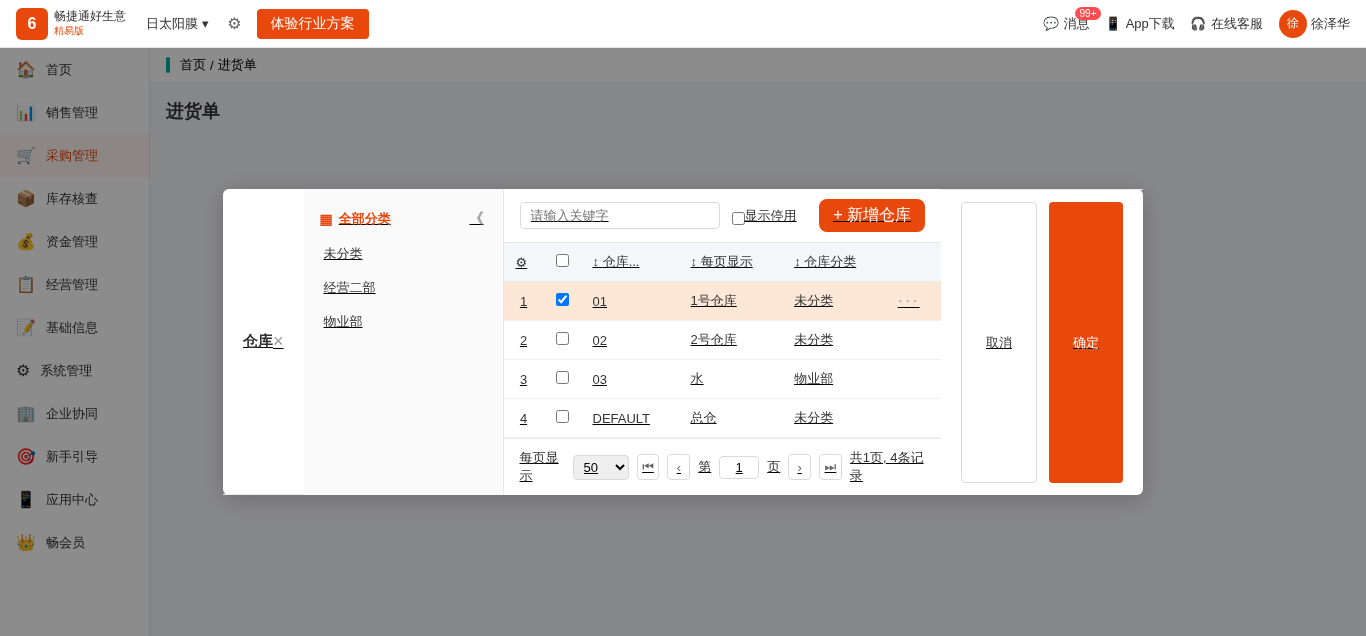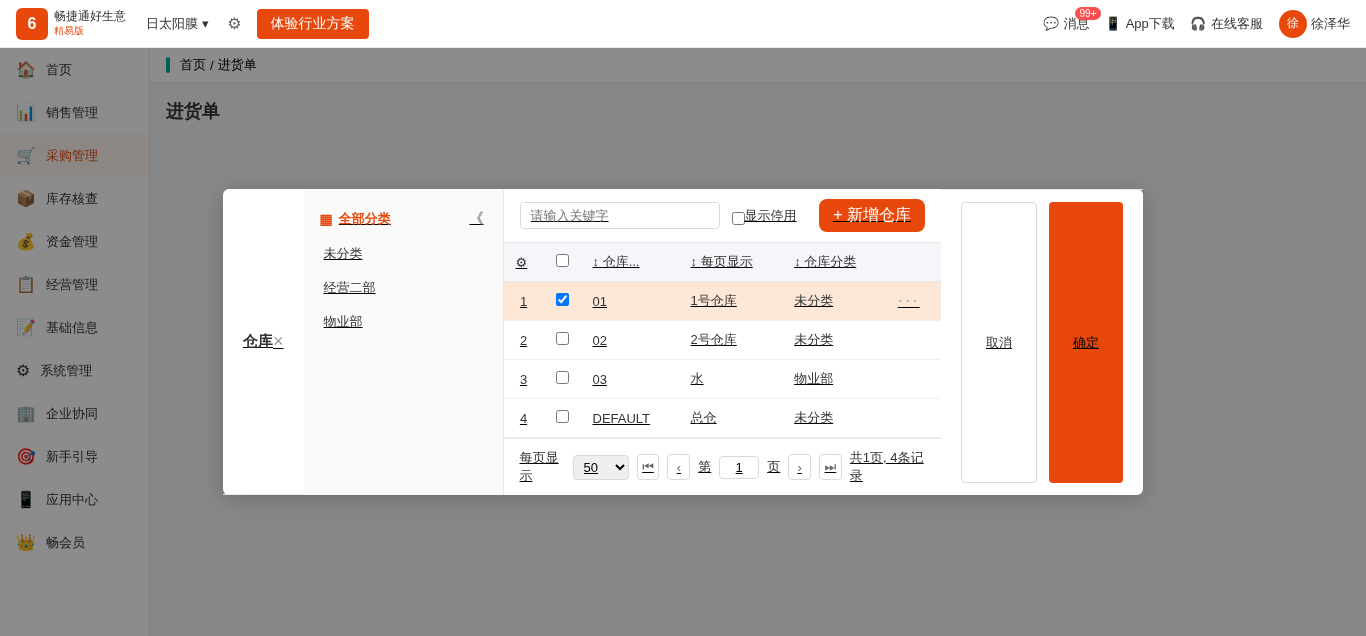--- a/index.html
+++ b/index.html
@@ -215,21 +215,21 @@
     .modal-footer {
       padding: 12px 20px;
       display: flex; justify-content: flex-end; gap: 12px;
       border-top: 1px solid #e8e8e8;
     }
     .cancel-btn {
       background: #fff; border: 1px solid #d9d9d9; border-radius: 4px;
       padding: 6px 24px; cursor: pointer; font-size: 13px; color: #333;
     }
     .confirm-btn {
-      background: #e8480c; color: #000000; border: none; border-radius: 4px;
+      background: #e8480c; color: #ffffff; border: none; border-radius: 4px;
       padding: 6px 24px; cursor: pointer; font-size: 13px;
     }
 
     .more-icon { color: #999; font-size: 16px; letter-spacing: 2px; cursor: pointer; }
 
     .collapse-btn {
       width: 20px; height: 20px; display: flex; align-items: center; justify-content: center;
       cursor: pointer; color: #999; font-size: 14px;
     }
   </style>

